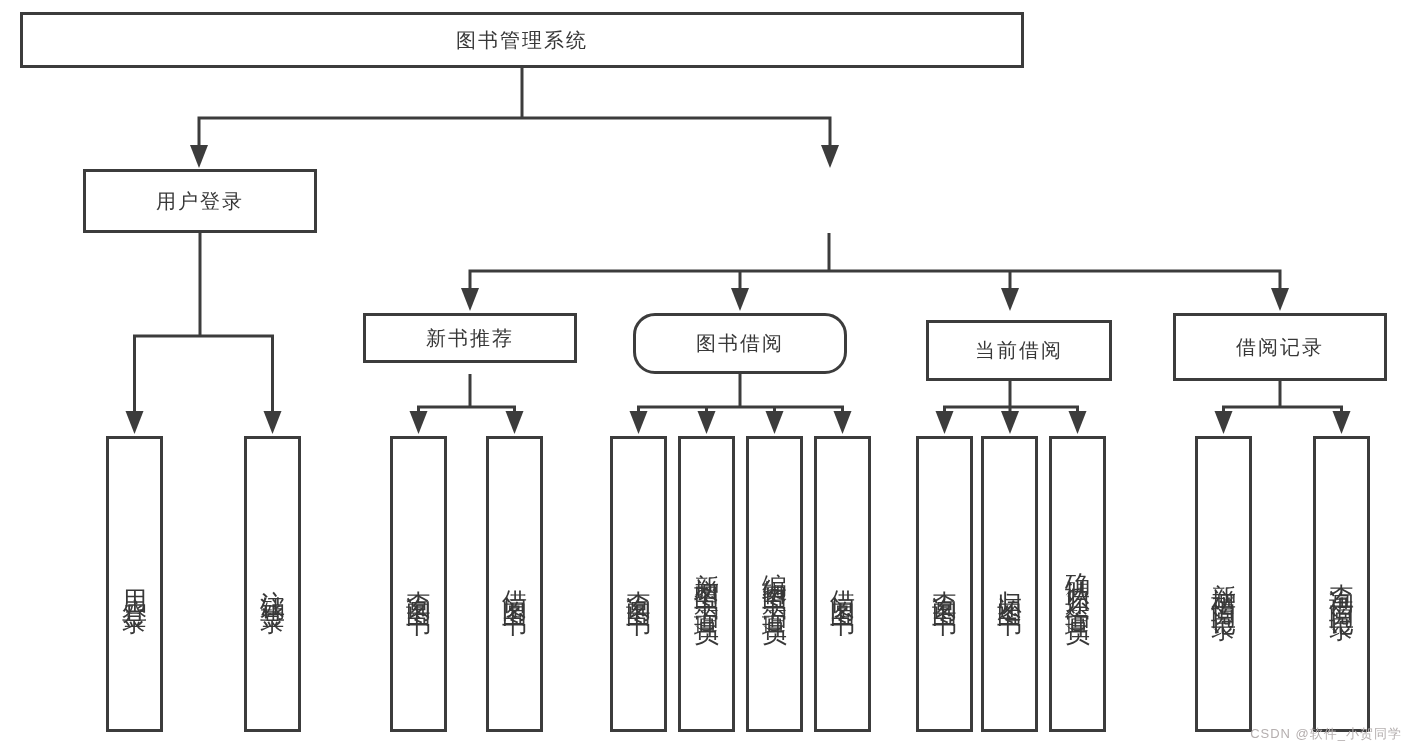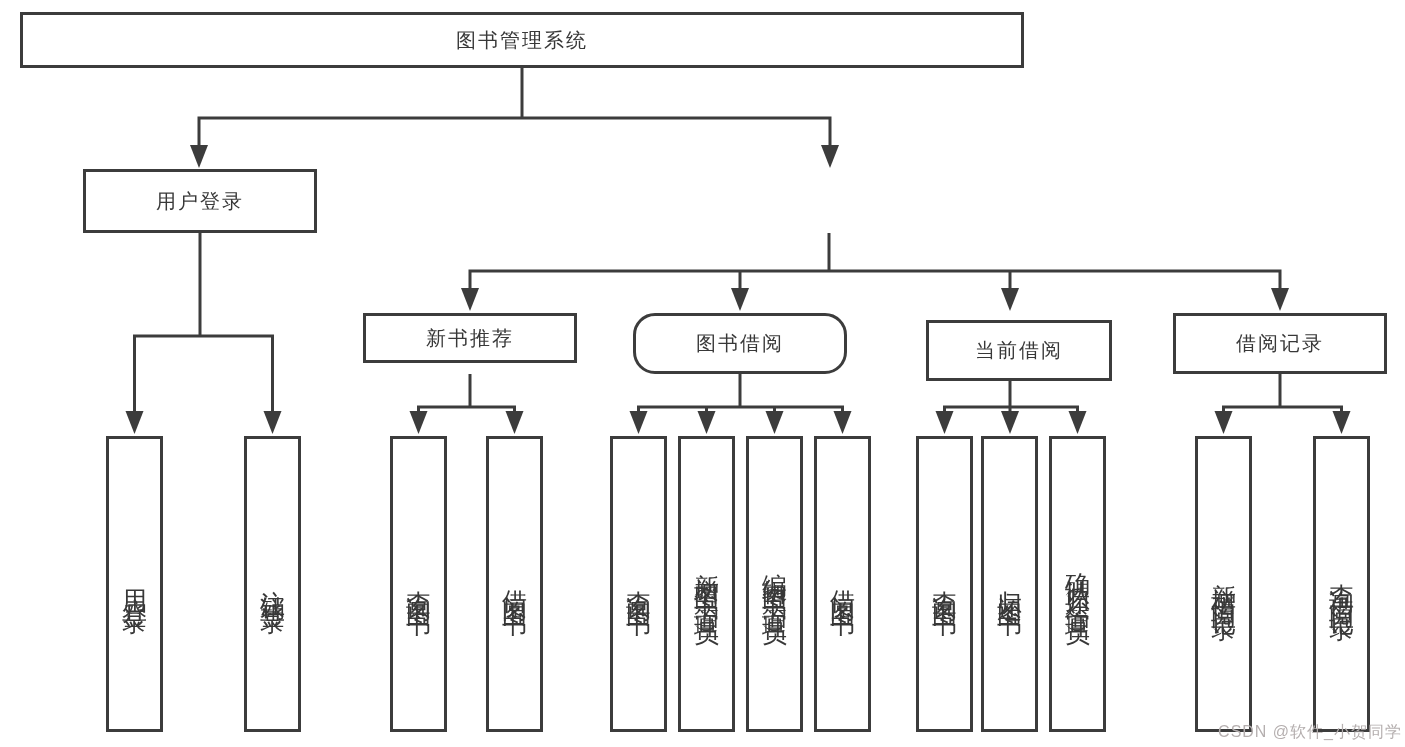--- a/index.html
+++ b/index.html
@@ -19,21 +19,21 @@
   .hbox { font-size:20px; letter-spacing:2px; }
   .vbox {
     font-size:25px; letter-spacing:7px; width:57px; top:436px; height:296px;
   }
   .vbox .vtext {
     writing-mode:vertical-rl; text-orientation:mixed;
     line-height:1; white-space:nowrap;
   }
   .watermark {
     position:absolute; right:3px; bottom:4px;
-    font-size:16px; color:#b5afaf; letter-spacing:1px;
+    font-size:13px; color:#b5afaf; letter-spacing:1px;
   }
   svg path { stroke:#3c3c3c; stroke-width:3; fill:none; }
   svg polygon { fill:#3c3c3c; stroke:none; }
 </style>
 </head>
 <body>
 
 <div class="canvas">
 
   <svg class="connector-svg" viewBox="0 0 1405 747" xmlns="http://www.w3.org/2000/svg">
@@ -101,21 +101,21 @@
 
   <div class="box hbox" style="left:363px; top:313px; width:214px; height:50px;">
     <span>新书推荐</span>
   </div>
   <div class="box hbox" style="left:633px; top:313px; width:214px; height:61px;border-radius:22px;">
     <span>图书借阅</span>
   </div>
   <div class="box hbox" style="left:903px; top:320px; width:186px; height:61px;margin-left:23px;">
     <span>当前借阅</span>
   </div>
-  <div class="box hbox" style="left:1173px; top:313px; width:214px; height:61px;">
+  <div class="box hbox" style="left:1173px; top:313px; width:214px; height:68px;">
     <span>借阅记录</span>
   </div>
 
   <div class="box vbox" style="left:106px;">
     <span class="vtext">用户登录</span>
   </div>
   <div class="box vbox" style="left:244px;">
     <span class="vtext">注销登录</span>
   </div>
 

